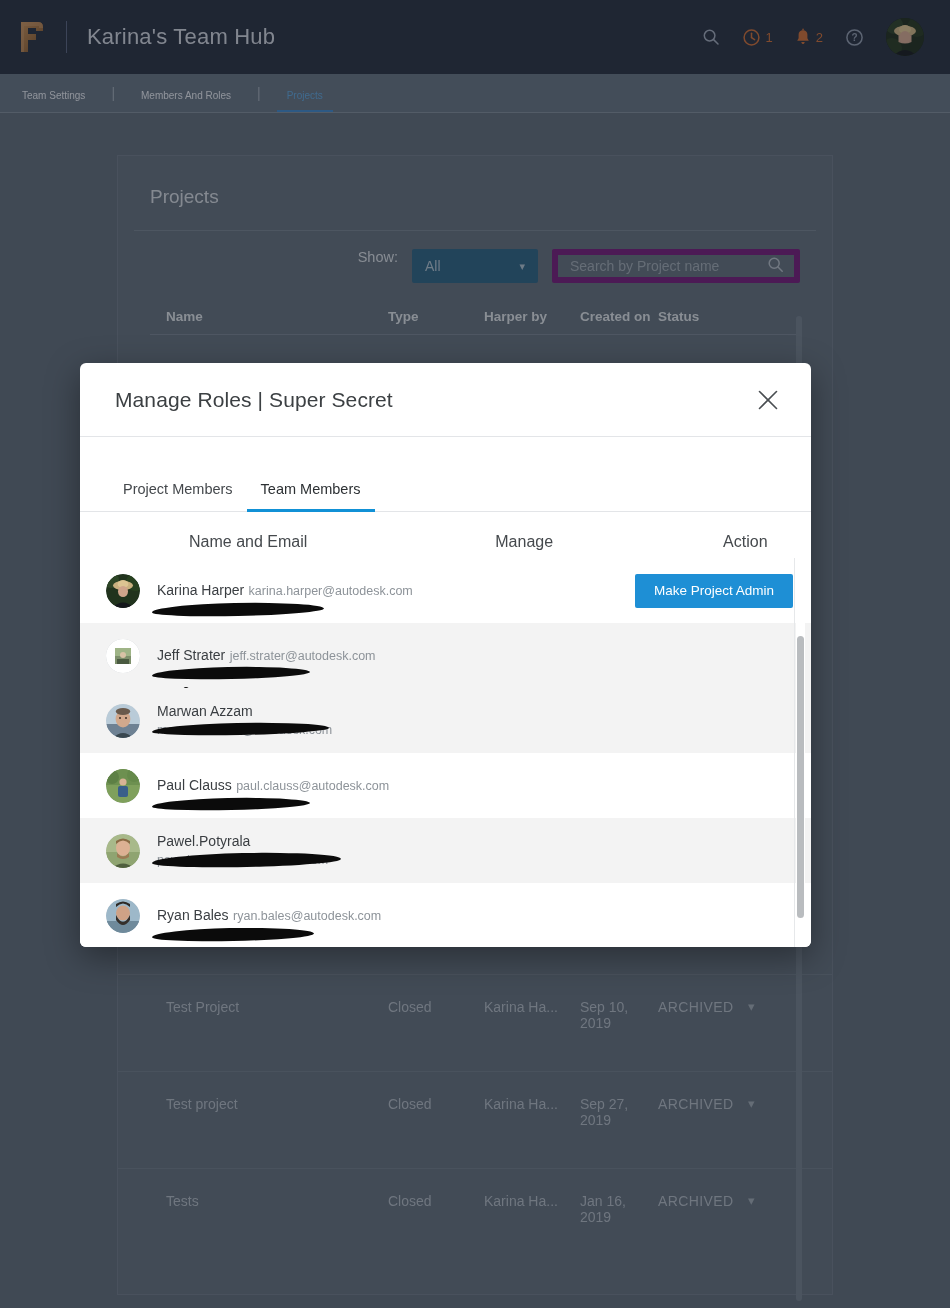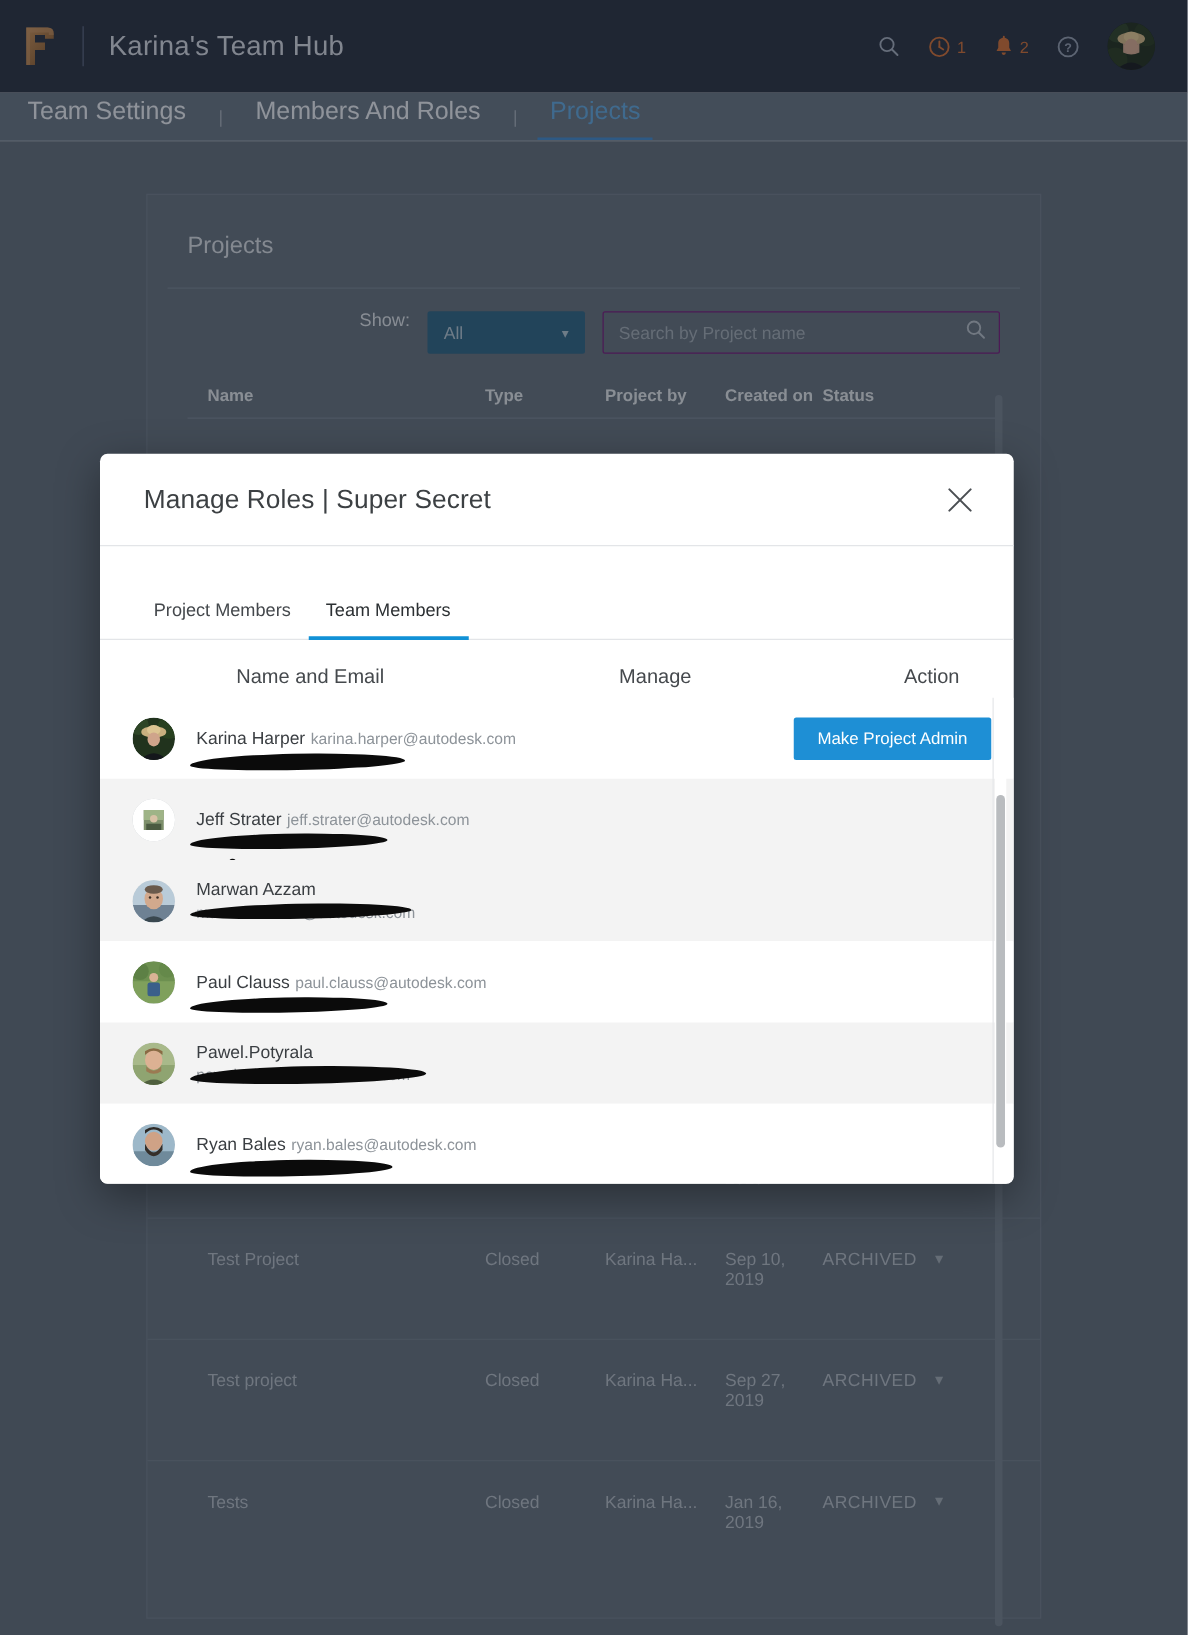--- a/index.html
+++ b/index.html
@@ -69,21 +69,21 @@
   
   .navbar {
     height: 39px;
     background: #626e7c;
     display: flex;
     align-items: flex-end;
     padding: 0 18px;
     border-bottom: 1px solid #7c8793;
   }
   .nav-item {
-    font-size: 20px;
+    font-size: 10px;
     color: #dfe3e8;
     padding: 0 4px 11px 4px;
     cursor: pointer;
     position: relative;
     white-space: nowrap;
   }
   .nav-item.active { color: #5b9fd4; }
   .nav-item.active::after {
     content: "";
     position: absolute;
@@ -132,22 +132,22 @@
     width: 126px; height: 34px;
     background: #2b5f7e;
     border-radius: 2px;
     display: flex; align-items: center; justify-content: space-between;
     padding: 0 13px;
     color: #a9bcc9; font-size: 14px;
     cursor: pointer;
   }
   .chev { font-size: 11px; color: #a9bcc9; }
   .search-box {
-    width: 318px; height: 34px;
-    border: 1px solid #701a75;
+    width: 248px; height: 34px;
+    border: 6px solid #701a75;
     border-radius: 2px;
     display: flex; align-items: center;
     padding: 0 10px 0 12px;
     background: transparent;
   }
   .search-box input {
     flex: 1;
     border: none; outline: none; background: transparent;
     font-family: inherit; font-size: 14px; color: #cfd4d9;
   }
@@ -457,21 +457,21 @@
               <circle cx="7.2" cy="7.2" r="5" fill="none" stroke="#aeb6bf" stroke-width="1.5"></circle>
               <line x1="11" y1="11" x2="15.2" y2="15.2" stroke="#aeb6bf" stroke-width="1.5" stroke-linecap="round"></line>
             </svg>
           </span>
         </div>
       </div>
 
       <div class="tbl-head">
         <span class="th-name">Name</span>
         <span class="th-type">Type</span>
-        <span class="th-by">Project by</span>
+        <span class="th-by">Harper by</span>
         <span class="th-on">Created on</span>
         <span class="th-status">Status</span>
       </div>
       <div class="tbl-rule"></div>
 
       <div class="prow" style="min-height:640px;">
         <span class="c-name"></span>
         <span class="c-type"></span>
         <span class="c-by"></span>
         <span class="c-on" style="align-self:flex-end;">2019</span>

